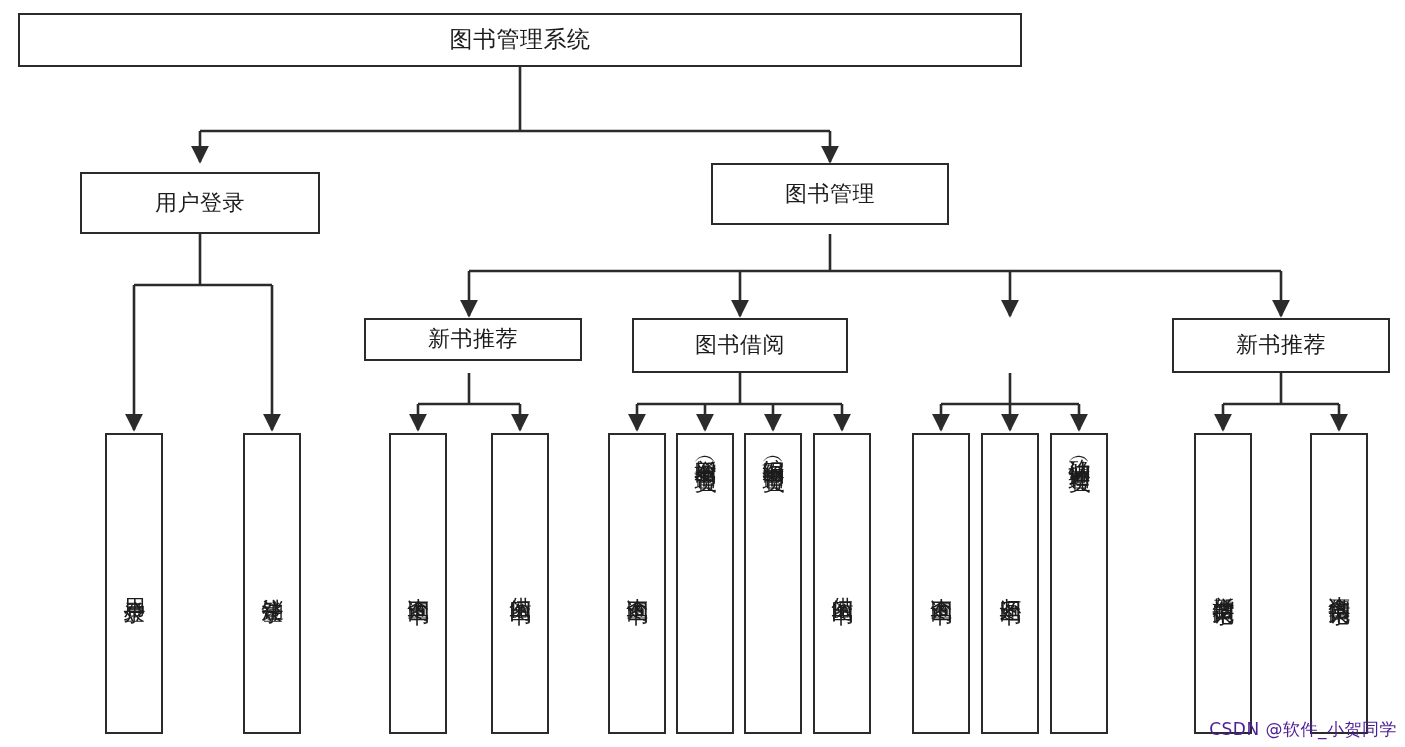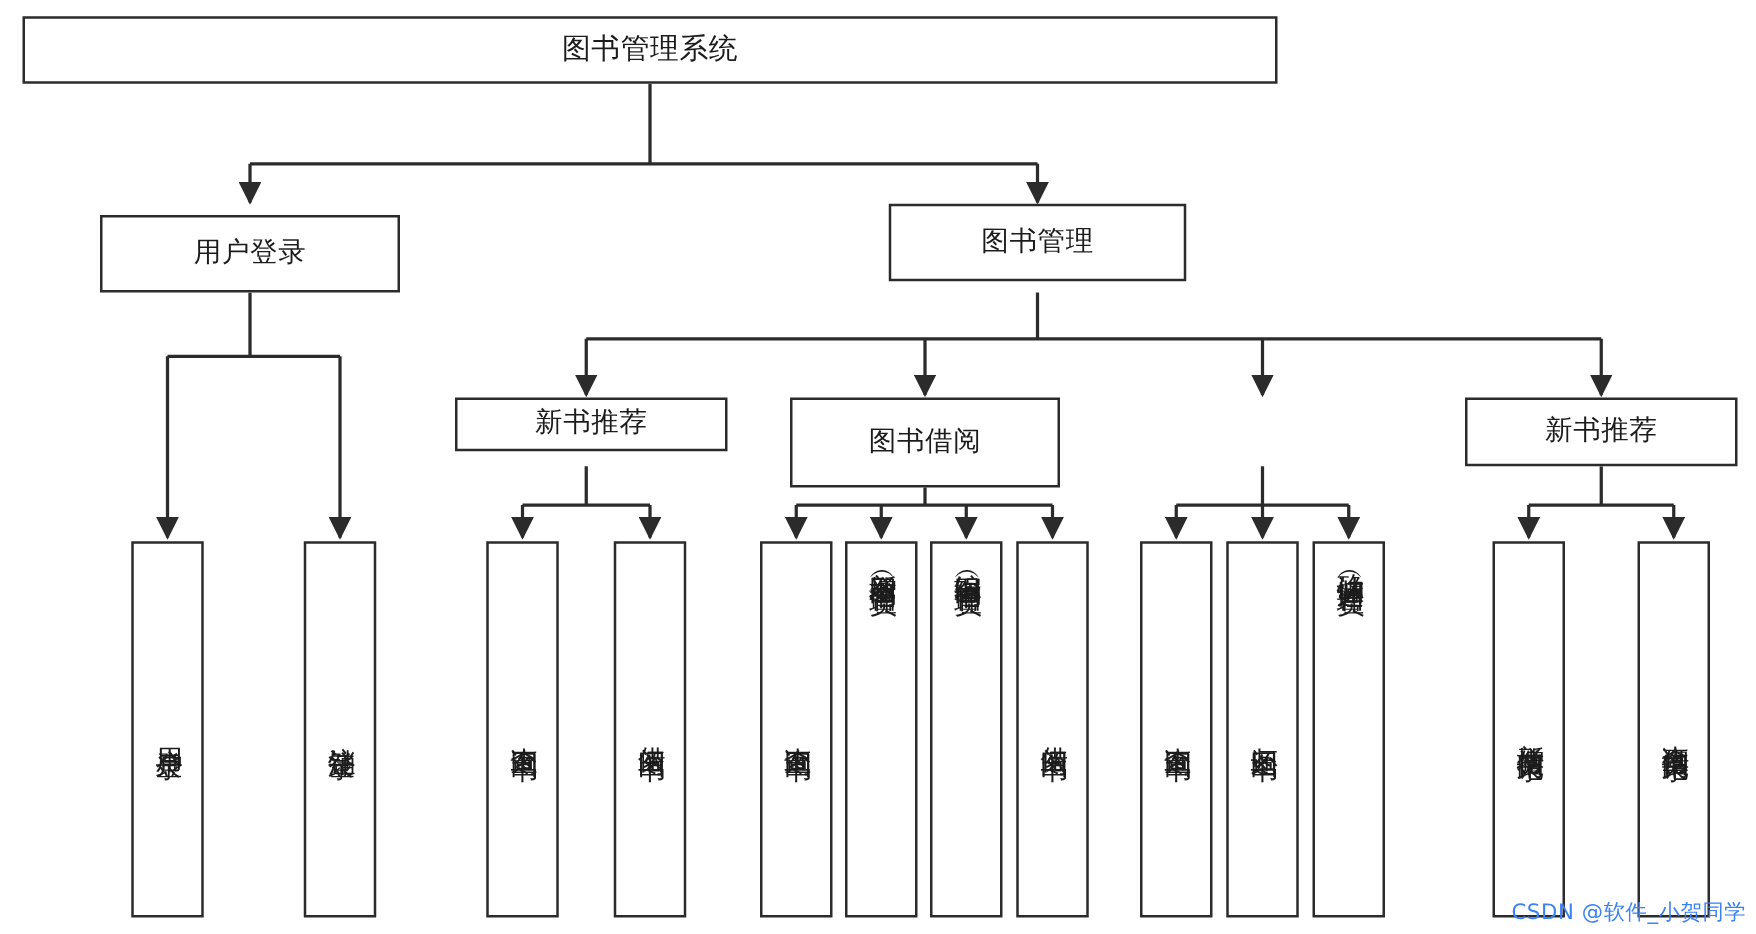--- a/index.html
+++ b/index.html
@@ -67,21 +67,21 @@
   
   .node.vert.center {
     align-items: center;
     padding-top: 0;
   }
   .watermark {
     position: absolute;
     right: 8px;
     bottom: 6px;
     font-size: 17px;
-    color: #3b82f6;
+    color: #4c1d95;
     letter-spacing: 0.5px;
     white-space: nowrap;
     user-select: none;
   }
 </style>
 </head>
 <body>
 
 <div id="canvas">
 
@@ -142,21 +142,21 @@
   <div class="node horiz" style="left:80px; top:172px; width:240px; height:62px;">
     <span class="label">用户登录</span>
   </div>
   <div class="node horiz" style="left:711px; top:163px; width:238px; height:62px;">
     <span class="label">图书管理</span>
   </div>
 
   <div class="node horiz" style="left:364px; top:318px; width:218px; height:43px;">
     <span class="label">新书推荐</span>
   </div>
-  <div class="node horiz" style="left:632px; top:318px; width:216px; height:72px;">
+  <div class="node horiz" style="left:632px; top:318px; width:216px; height:55px;">
     <span class="label">图书借阅</span>
   </div>
   <div class="node horiz" style="left:1172px; top:318px; width:218px; height:55px;">
     <span class="label">新书推荐</span>
   </div>
 
   <div class="node vert center" style="left:105px; top:433px; width:58px; height:301px;">
     <span class="label">用户登录</span>
   </div>
   <div class="node vert center" style="left:243px; top:433px; width:58px; height:301px;">

